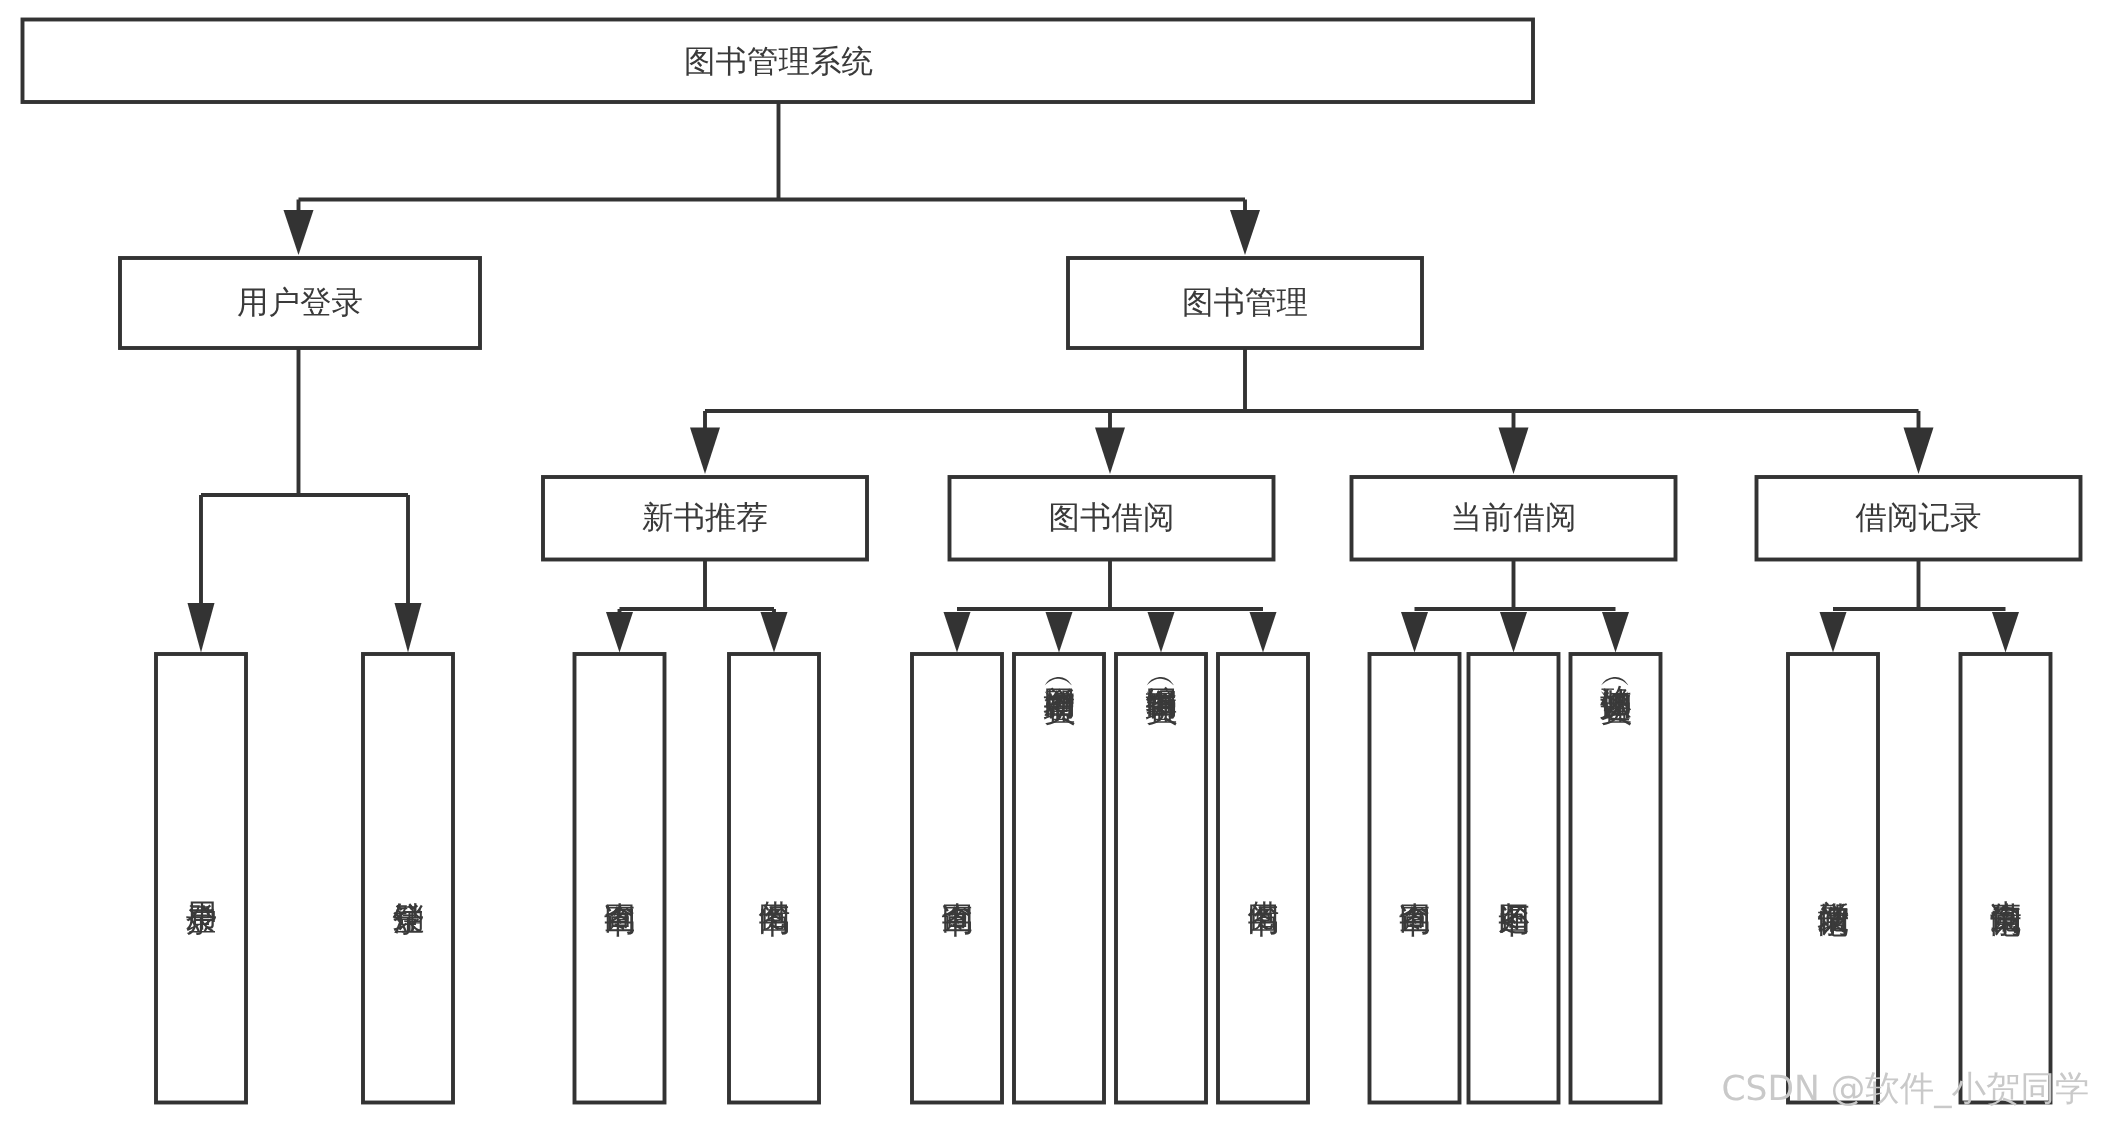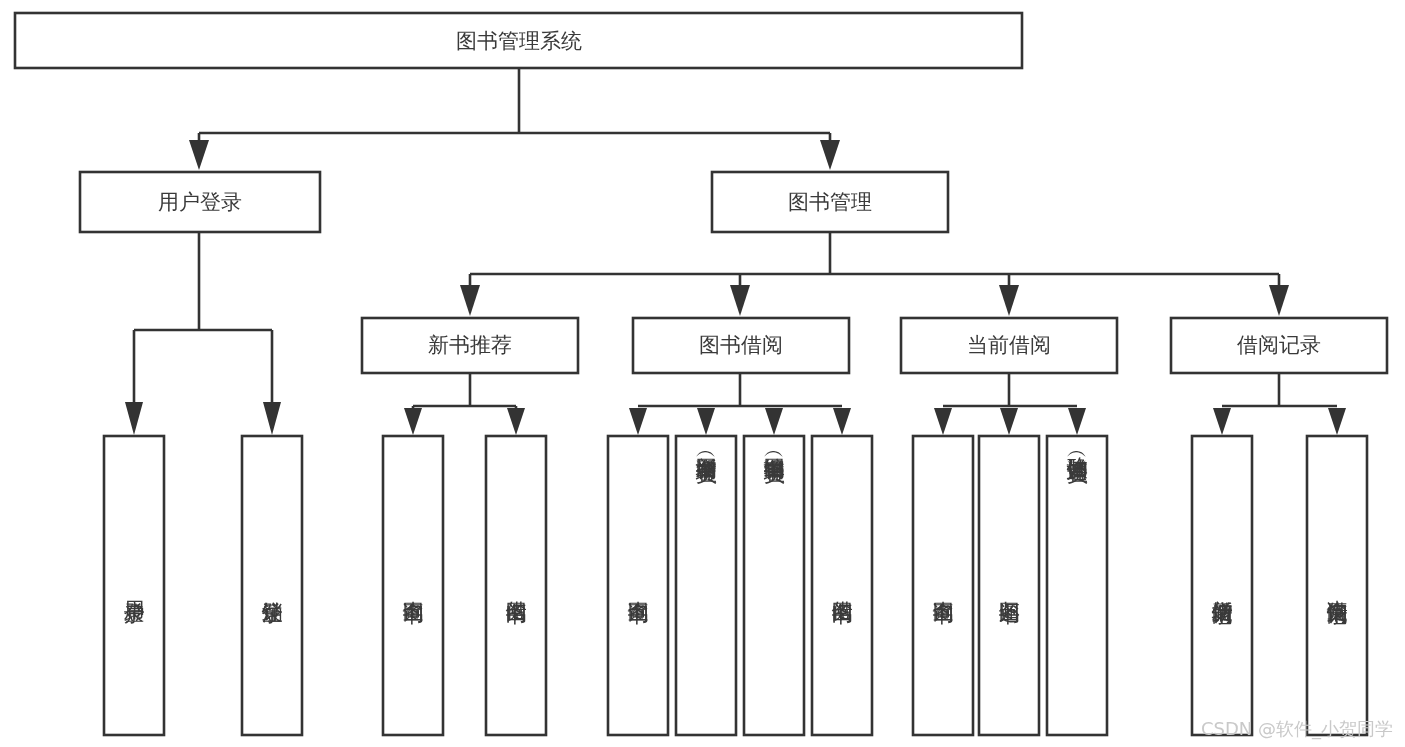--- a/index.html
+++ b/index.html
@@ -63,21 +63,21 @@
     line-height: 1.08;
     color: #3a3a3a;
     letter-spacing: 1px;
     white-space: nowrap;
   }
   .watermark {
     position: absolute;
     right: 12px;
     bottom: 6px;
     font-family: "DejaVu Sans", "Liberation Sans", sans-serif;
-    font-size: 18px;
+    font-size: 23px;
     color: #c9c9c9;
     white-space: nowrap;
     user-select: none;
   }
 </style>
 </head>
 <body>
 
 <div id="diagram-root">
 

